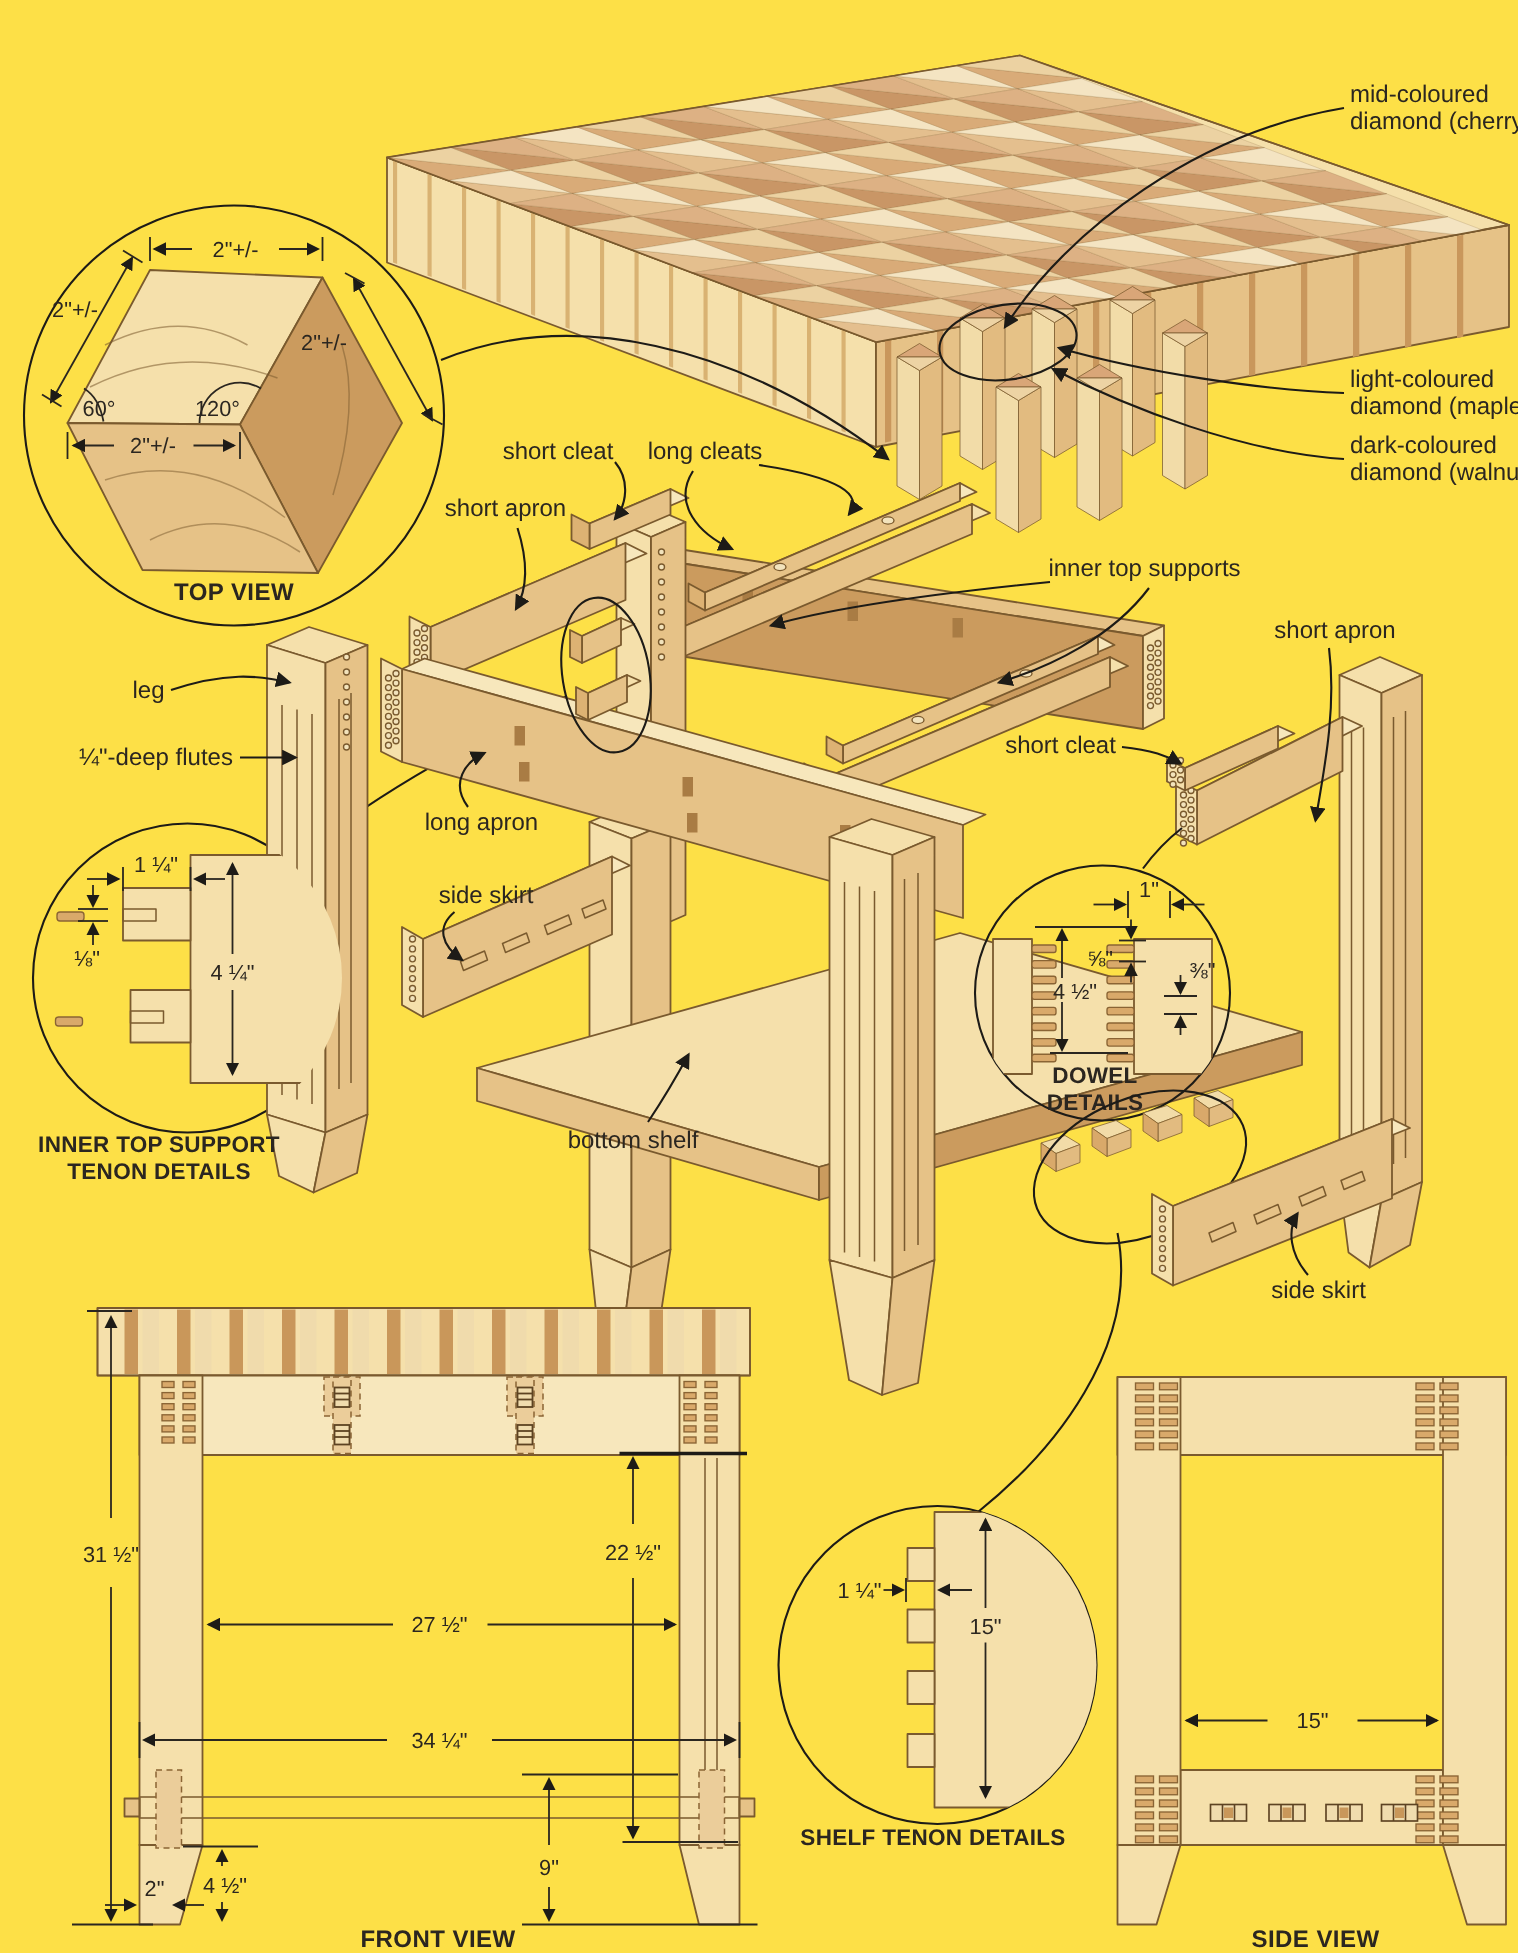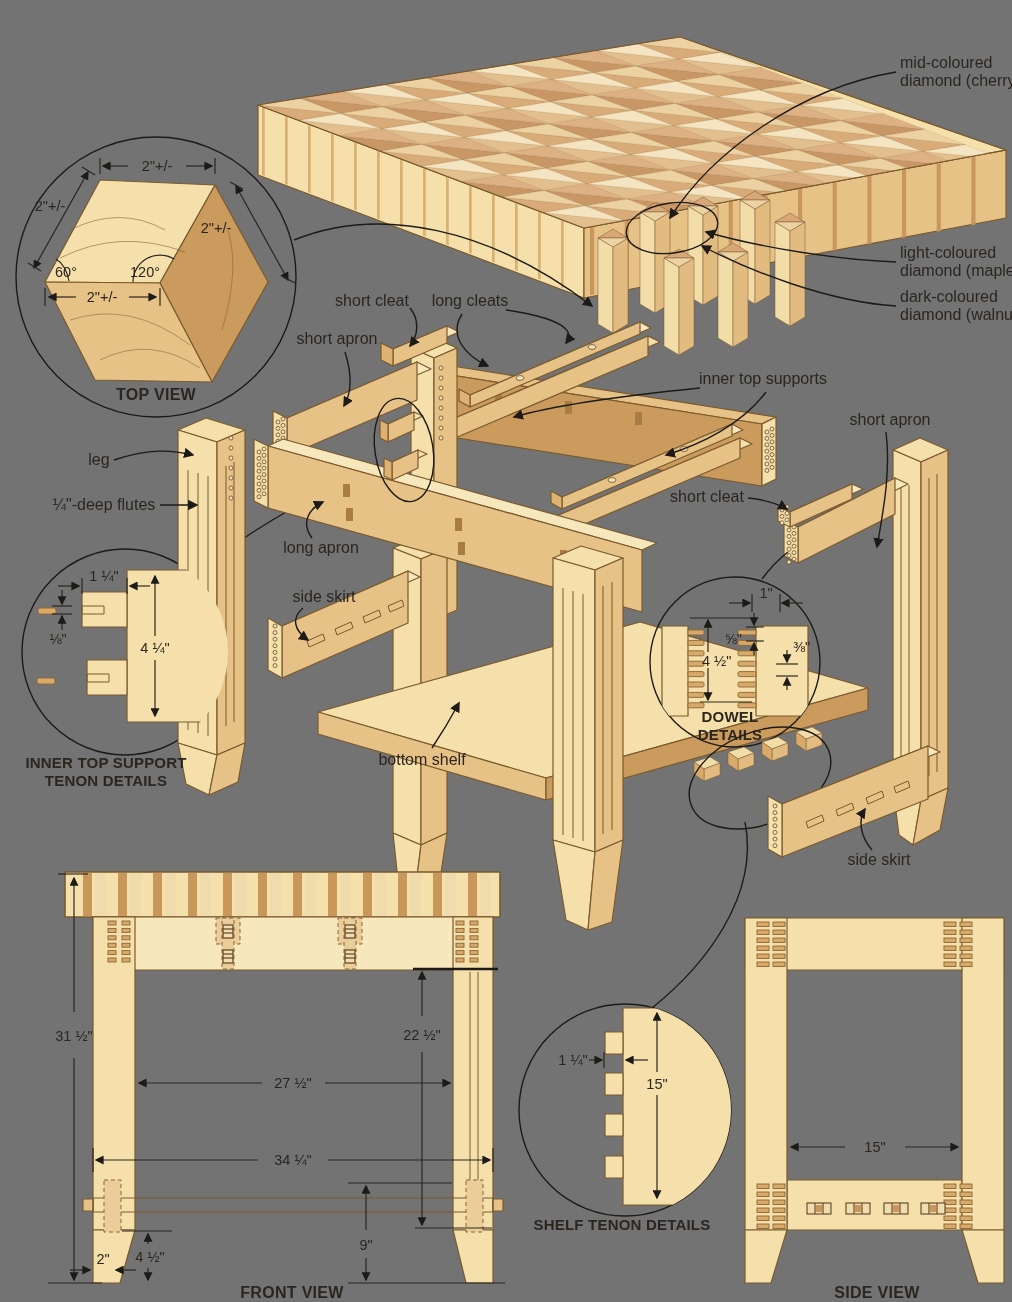--- a/index.html
+++ b/index.html
@@ -1,16 +1,16 @@
 <!DOCTYPE html>
 <html><head>
 <meta charset="utf-8">
 <style>
   html,body{margin:0;padding:0;background:#ffffff;}
-  .canvas{position:relative;width:1012px;height:1302px;background:#737373;overflow:hidden;
+  .canvas{position:relative;width:1012px;height:1302px;background:#fde047;overflow:hidden;
           font-family:"Liberation Sans",sans-serif;}
   svg{display:block;}
   
   .wl  {fill:#F5E0AB}
   .wl2 {fill:#F7E7BC}
   .wm  {fill:#E6C287}
   .wm2 {fill:#DDB273}
   .wd  {fill:#CB9B5E}
   .wslot{fill:#A97C44}
   .ol  {stroke:#7a5a2e;stroke-width:1.2;stroke-linejoin:round}

